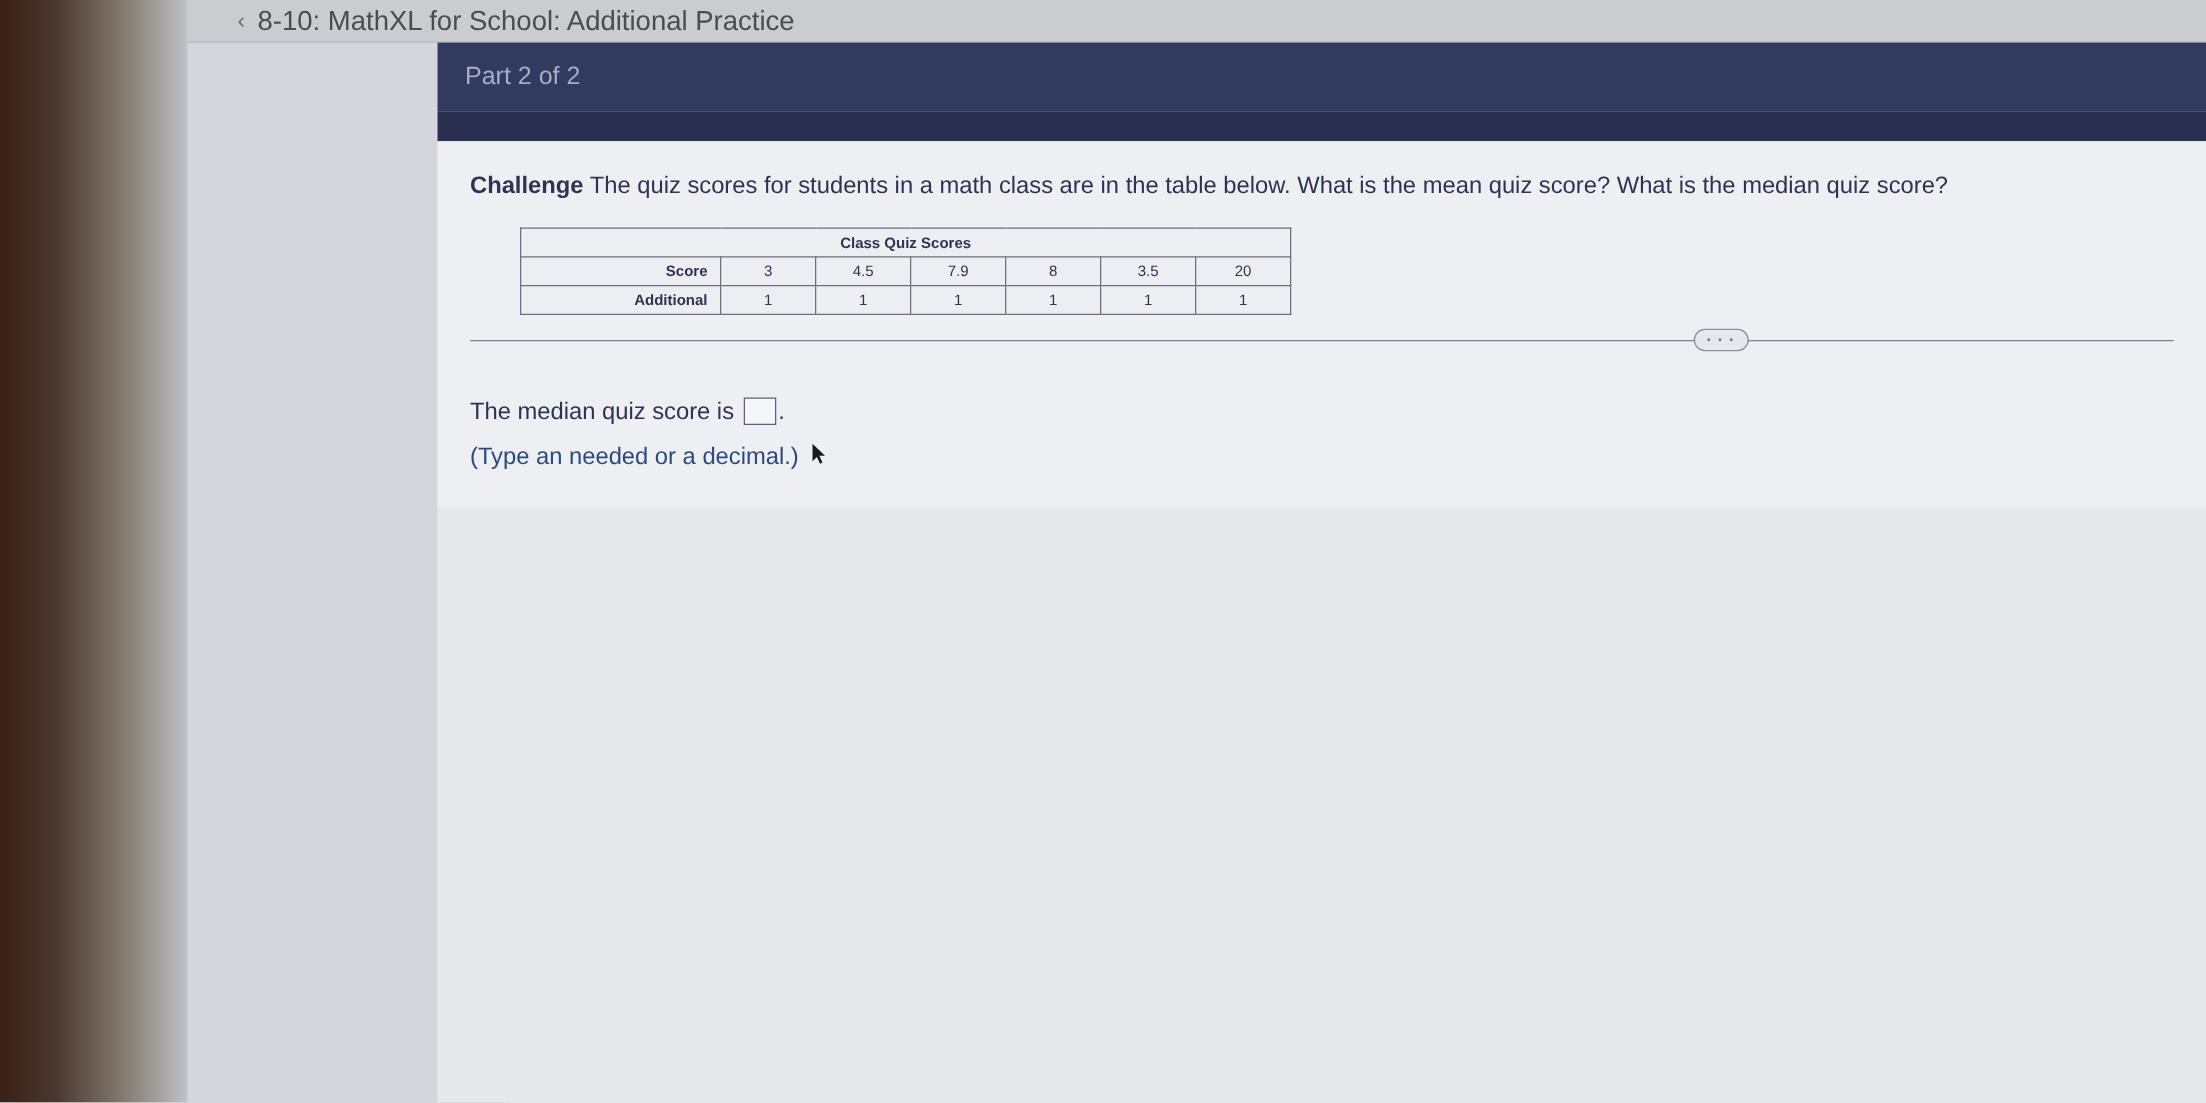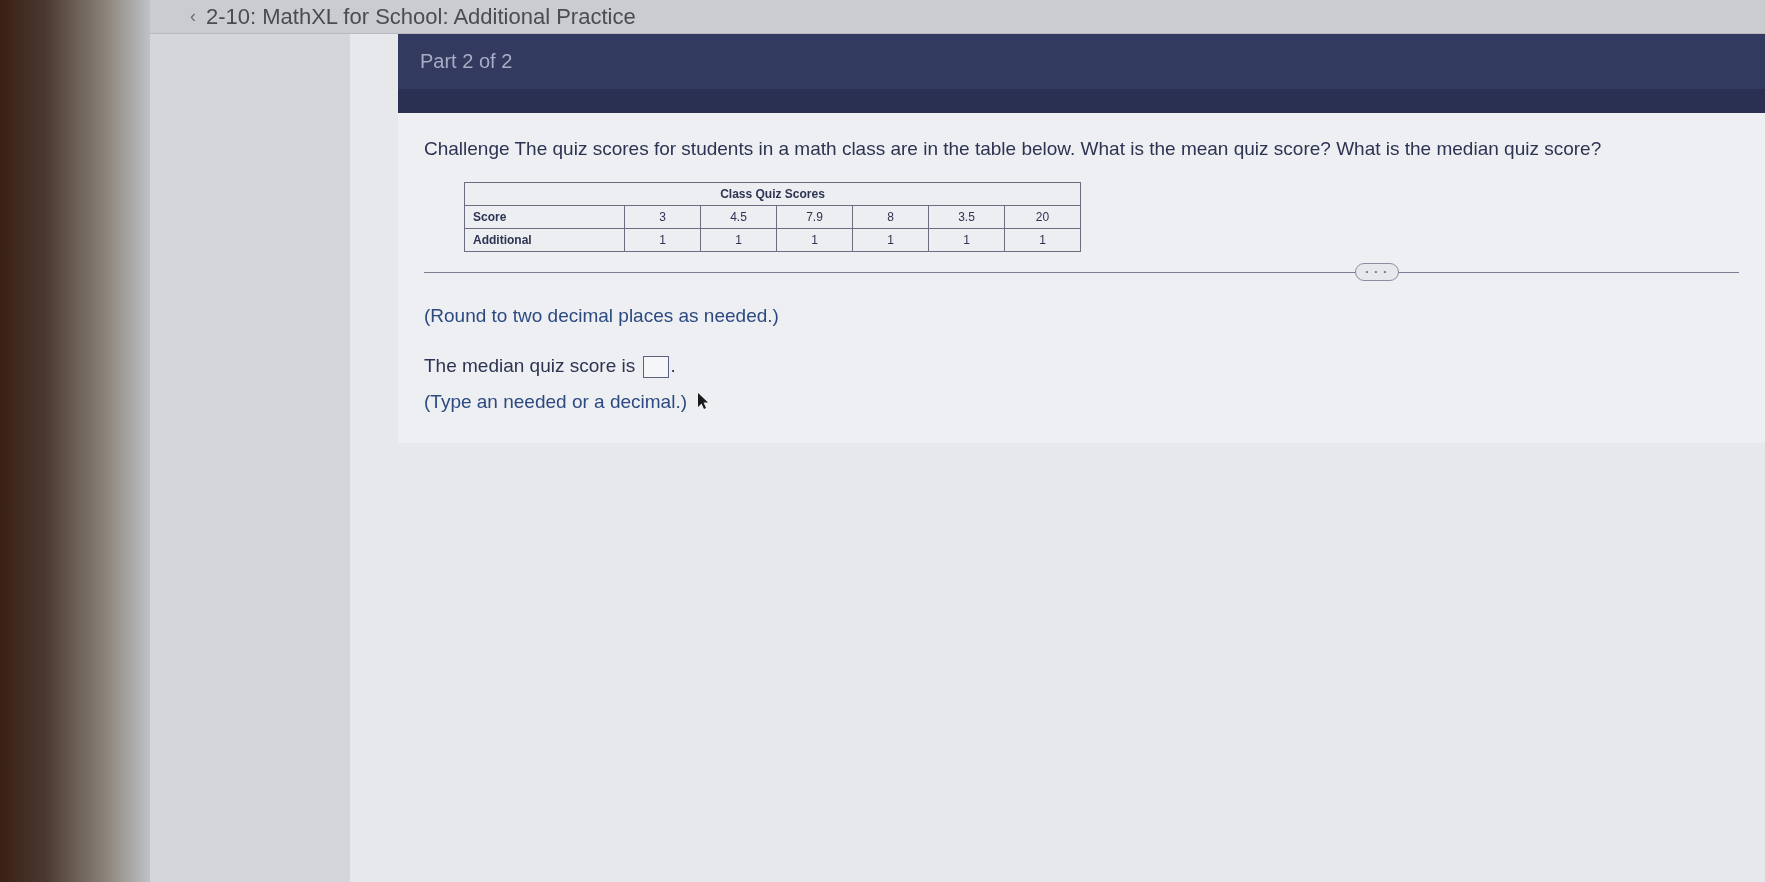--- a/index.html
+++ b/index.html
@@ -39,21 +39,20 @@
       margin-right: 10px;
       font-size: 18px;
       color: #6a6c70;
     }
     .content-block {
       margin-left: 200px;
       background: #e6e8ec;
       flex: 1;
       display: flex;
       flex-direction: column;
-      padding-left: 48px;
     }
     .part-bar {
       background: #333a5f;
       color: #a8adc5;
       padding: 16px 22px;
       font-size: 20px;
       font-weight: 400;
     }
     .dark-strip {
       height: 24px;
@@ -63,42 +62,42 @@
       padding: 22px 26px;
       background: #edeff2;
       color: #2d3452;
       font-size: 19px;
     }
     .challenge-line {
       margin-bottom: 18px;
       line-height: 1.5;
     }
     .challenge-line b {
-      font-weight: 400;
+      font-weight: 700;
     }
     table.quiz-table {
       border-collapse: collapse;
       margin-left: 40px;
       margin-bottom: 20px;
     }
     table.quiz-table th,
     table.quiz-table td {
       border: 1px solid #6a6e80;
       padding: 4px 10px;
       text-align: center;
       background: #eceef1;
       color: #2d3452;
       font-size: 12px;
     }
     table.quiz-table .title-row th {
       border: 1px solid #6a6e80;
       font-weight: 700;
     }
     table.quiz-table .label-cell {
-      text-align: left;
+      text-align: right;
       font-weight: 700;
       width: 160px;
       padding-left: 8px;
     }
     table.quiz-table .val-cell {
       width: 76px;
     }
     .hr-wrap {
       position: relative;
       margin: 18px 0 24px 0;
@@ -157,21 +156,21 @@
     }
   </style>
 </head>
 <body>
 
 <div class="outer-wrap">
   <div class="left-shadow"></div>
   <div class="main-area">
     <div class="header-bar">
       <span class="chevron">‹</span>
-      <span>2-10: MathXL for School: Additional Practice</span>
+      <span>8-10: MathXL for School: Additional Practice</span>
     </div>
 
     <div class="content-block">
       <div class="part-bar">
         <span>Part 2 of 2</span>
       </div>
       <div class="dark-strip"></div>
 
       <div class="question-area">
         <div class="challenge-line">
@@ -205,21 +204,20 @@
           </table>
 
         <div class="hr-wrap">
           <div class="hr-line"></div>
           <div class="hr-toggle">
             <span>• • •</span>
           </div>
         </div>
 
         <div class="answer-lines">
-          <div class="hint">(Round to two decimal places as needed.)</div>
           <div style="height:14px;"></div>
           <div>
             <span>The median quiz score is </span><input class="answer-input" type="text" value="" style=""><span>.</span>
           </div>
           <div class="hint">
             <span>(Type an needed or a decimal.)</span>
             <span class="cursor-icon">
               <svg width="16" height="20" viewBox="0 0 16 20">
                 <path d="M2 2 L2 16 L5.5 12.5 L8 18 L10 17 L7.5 11.5 L12 11.5 Z" fill="#1a1a1a"></path>
               </svg>

